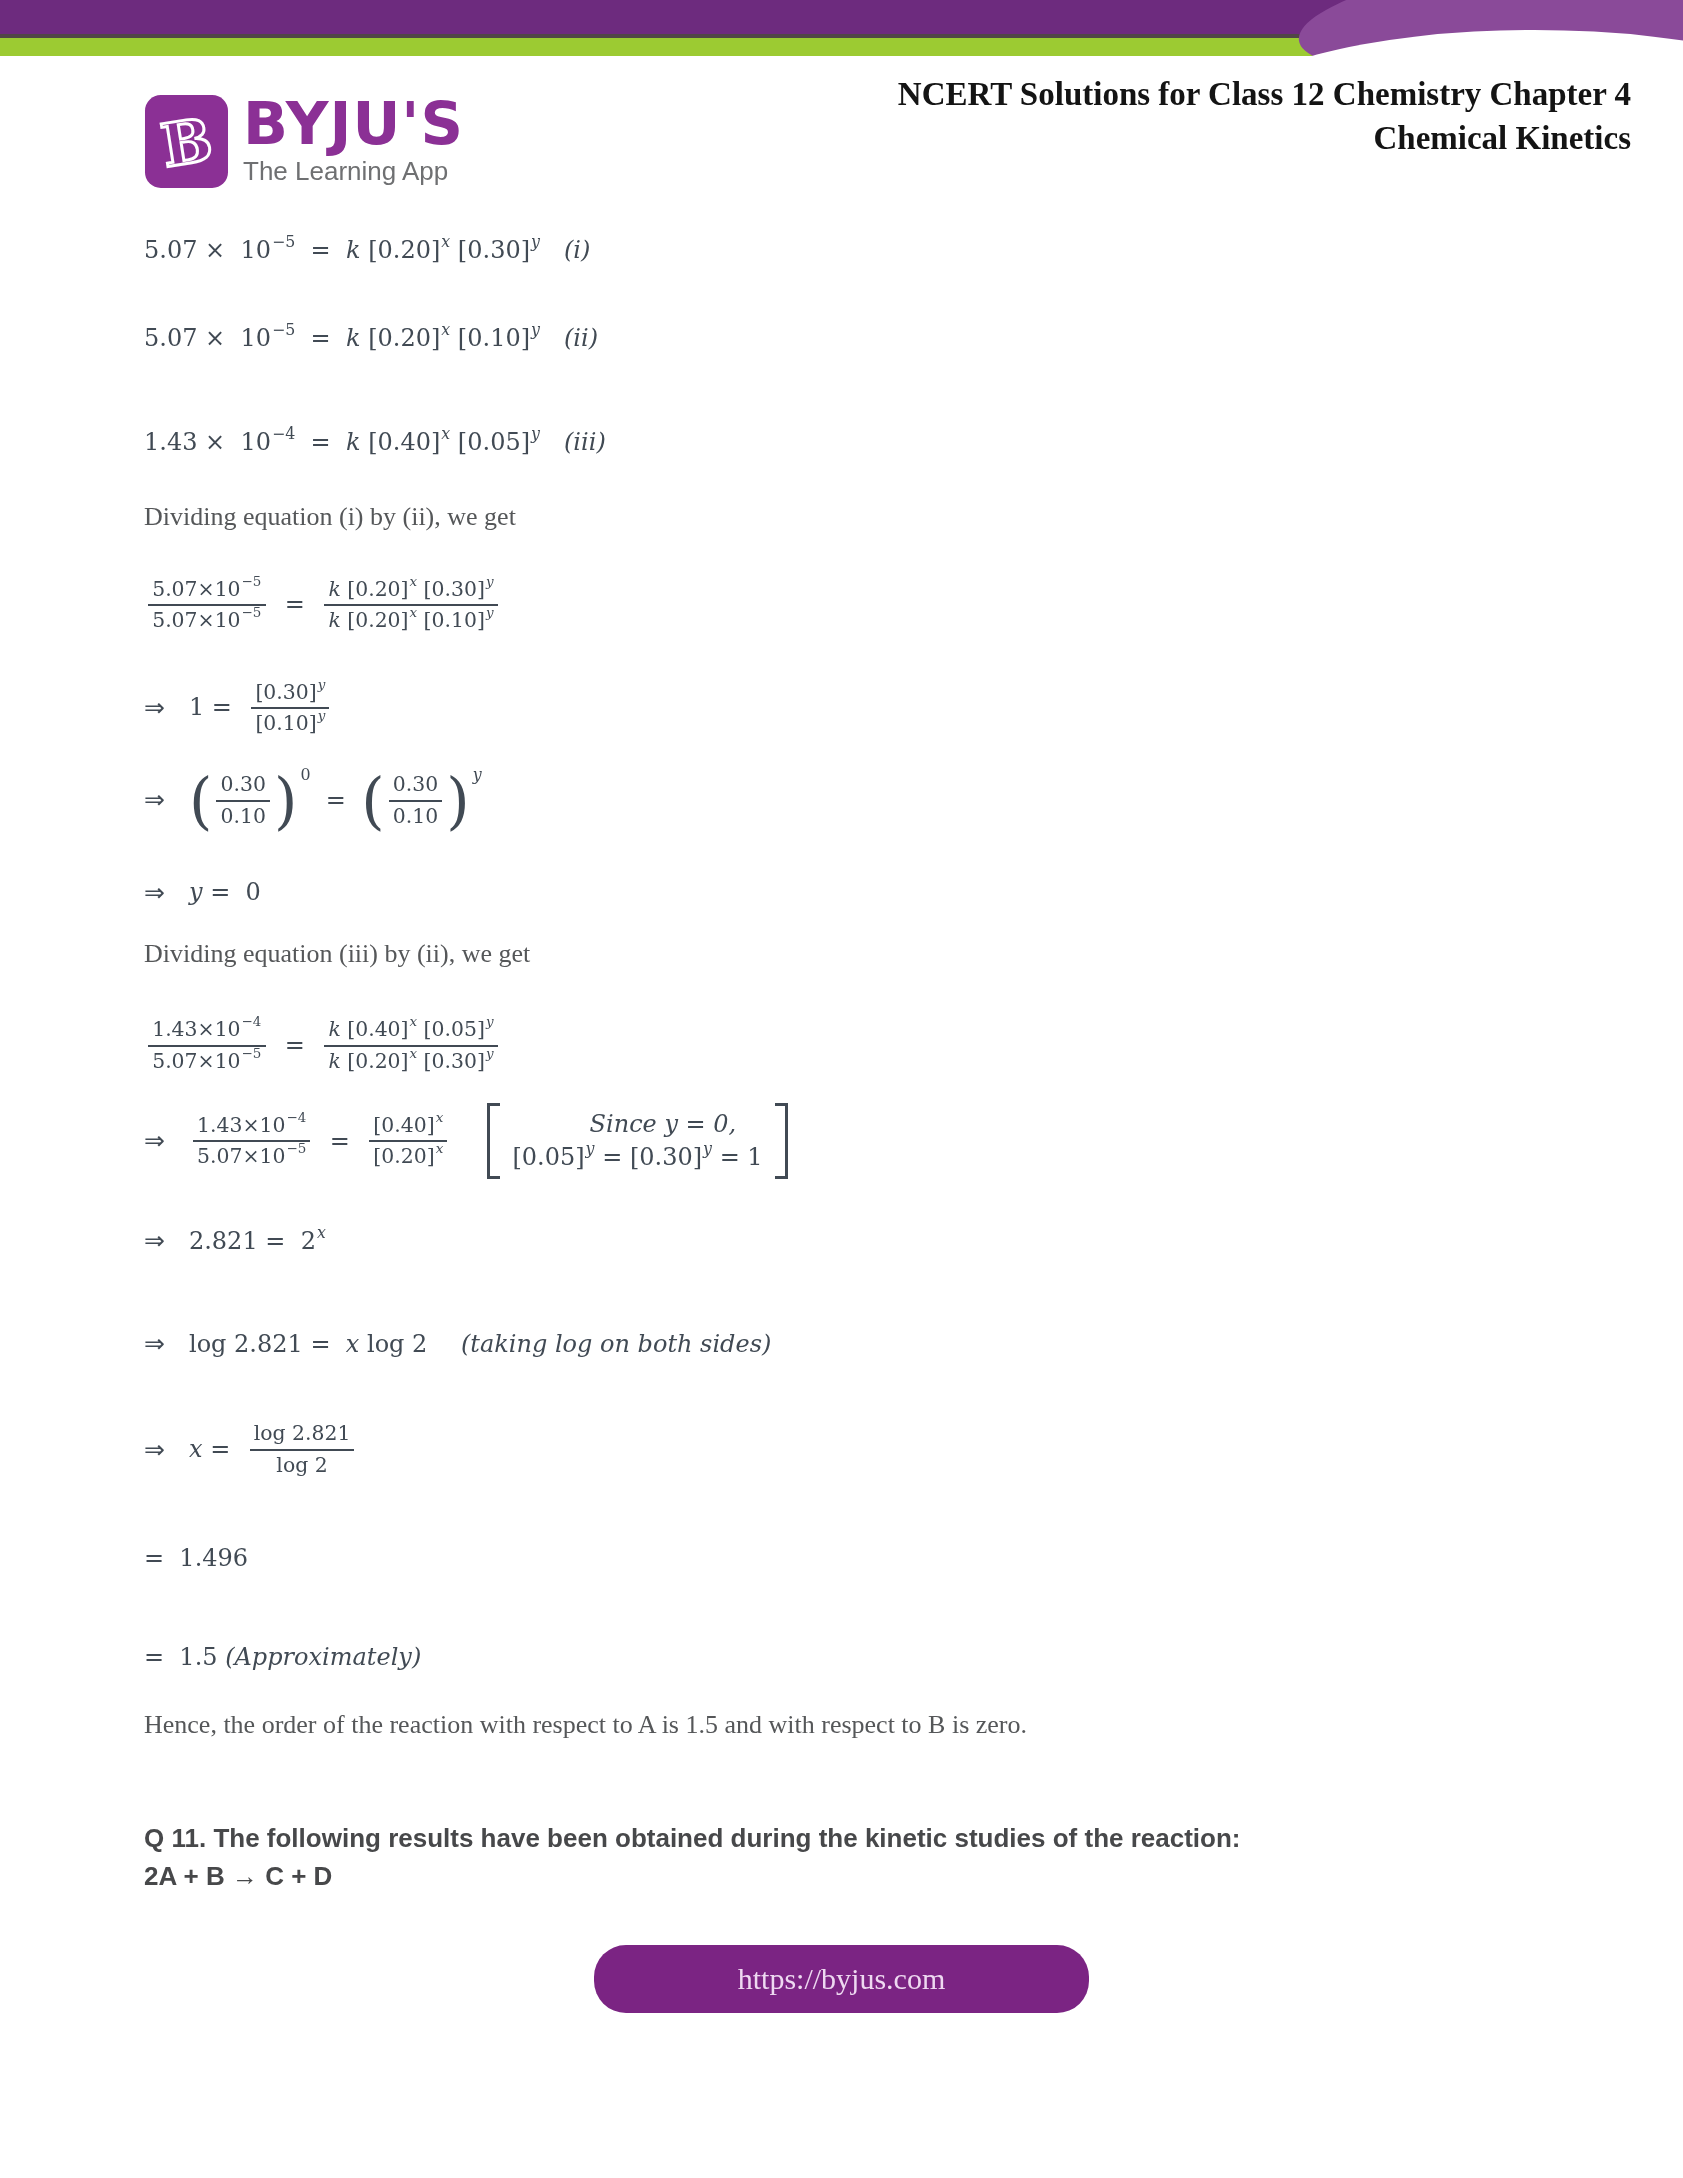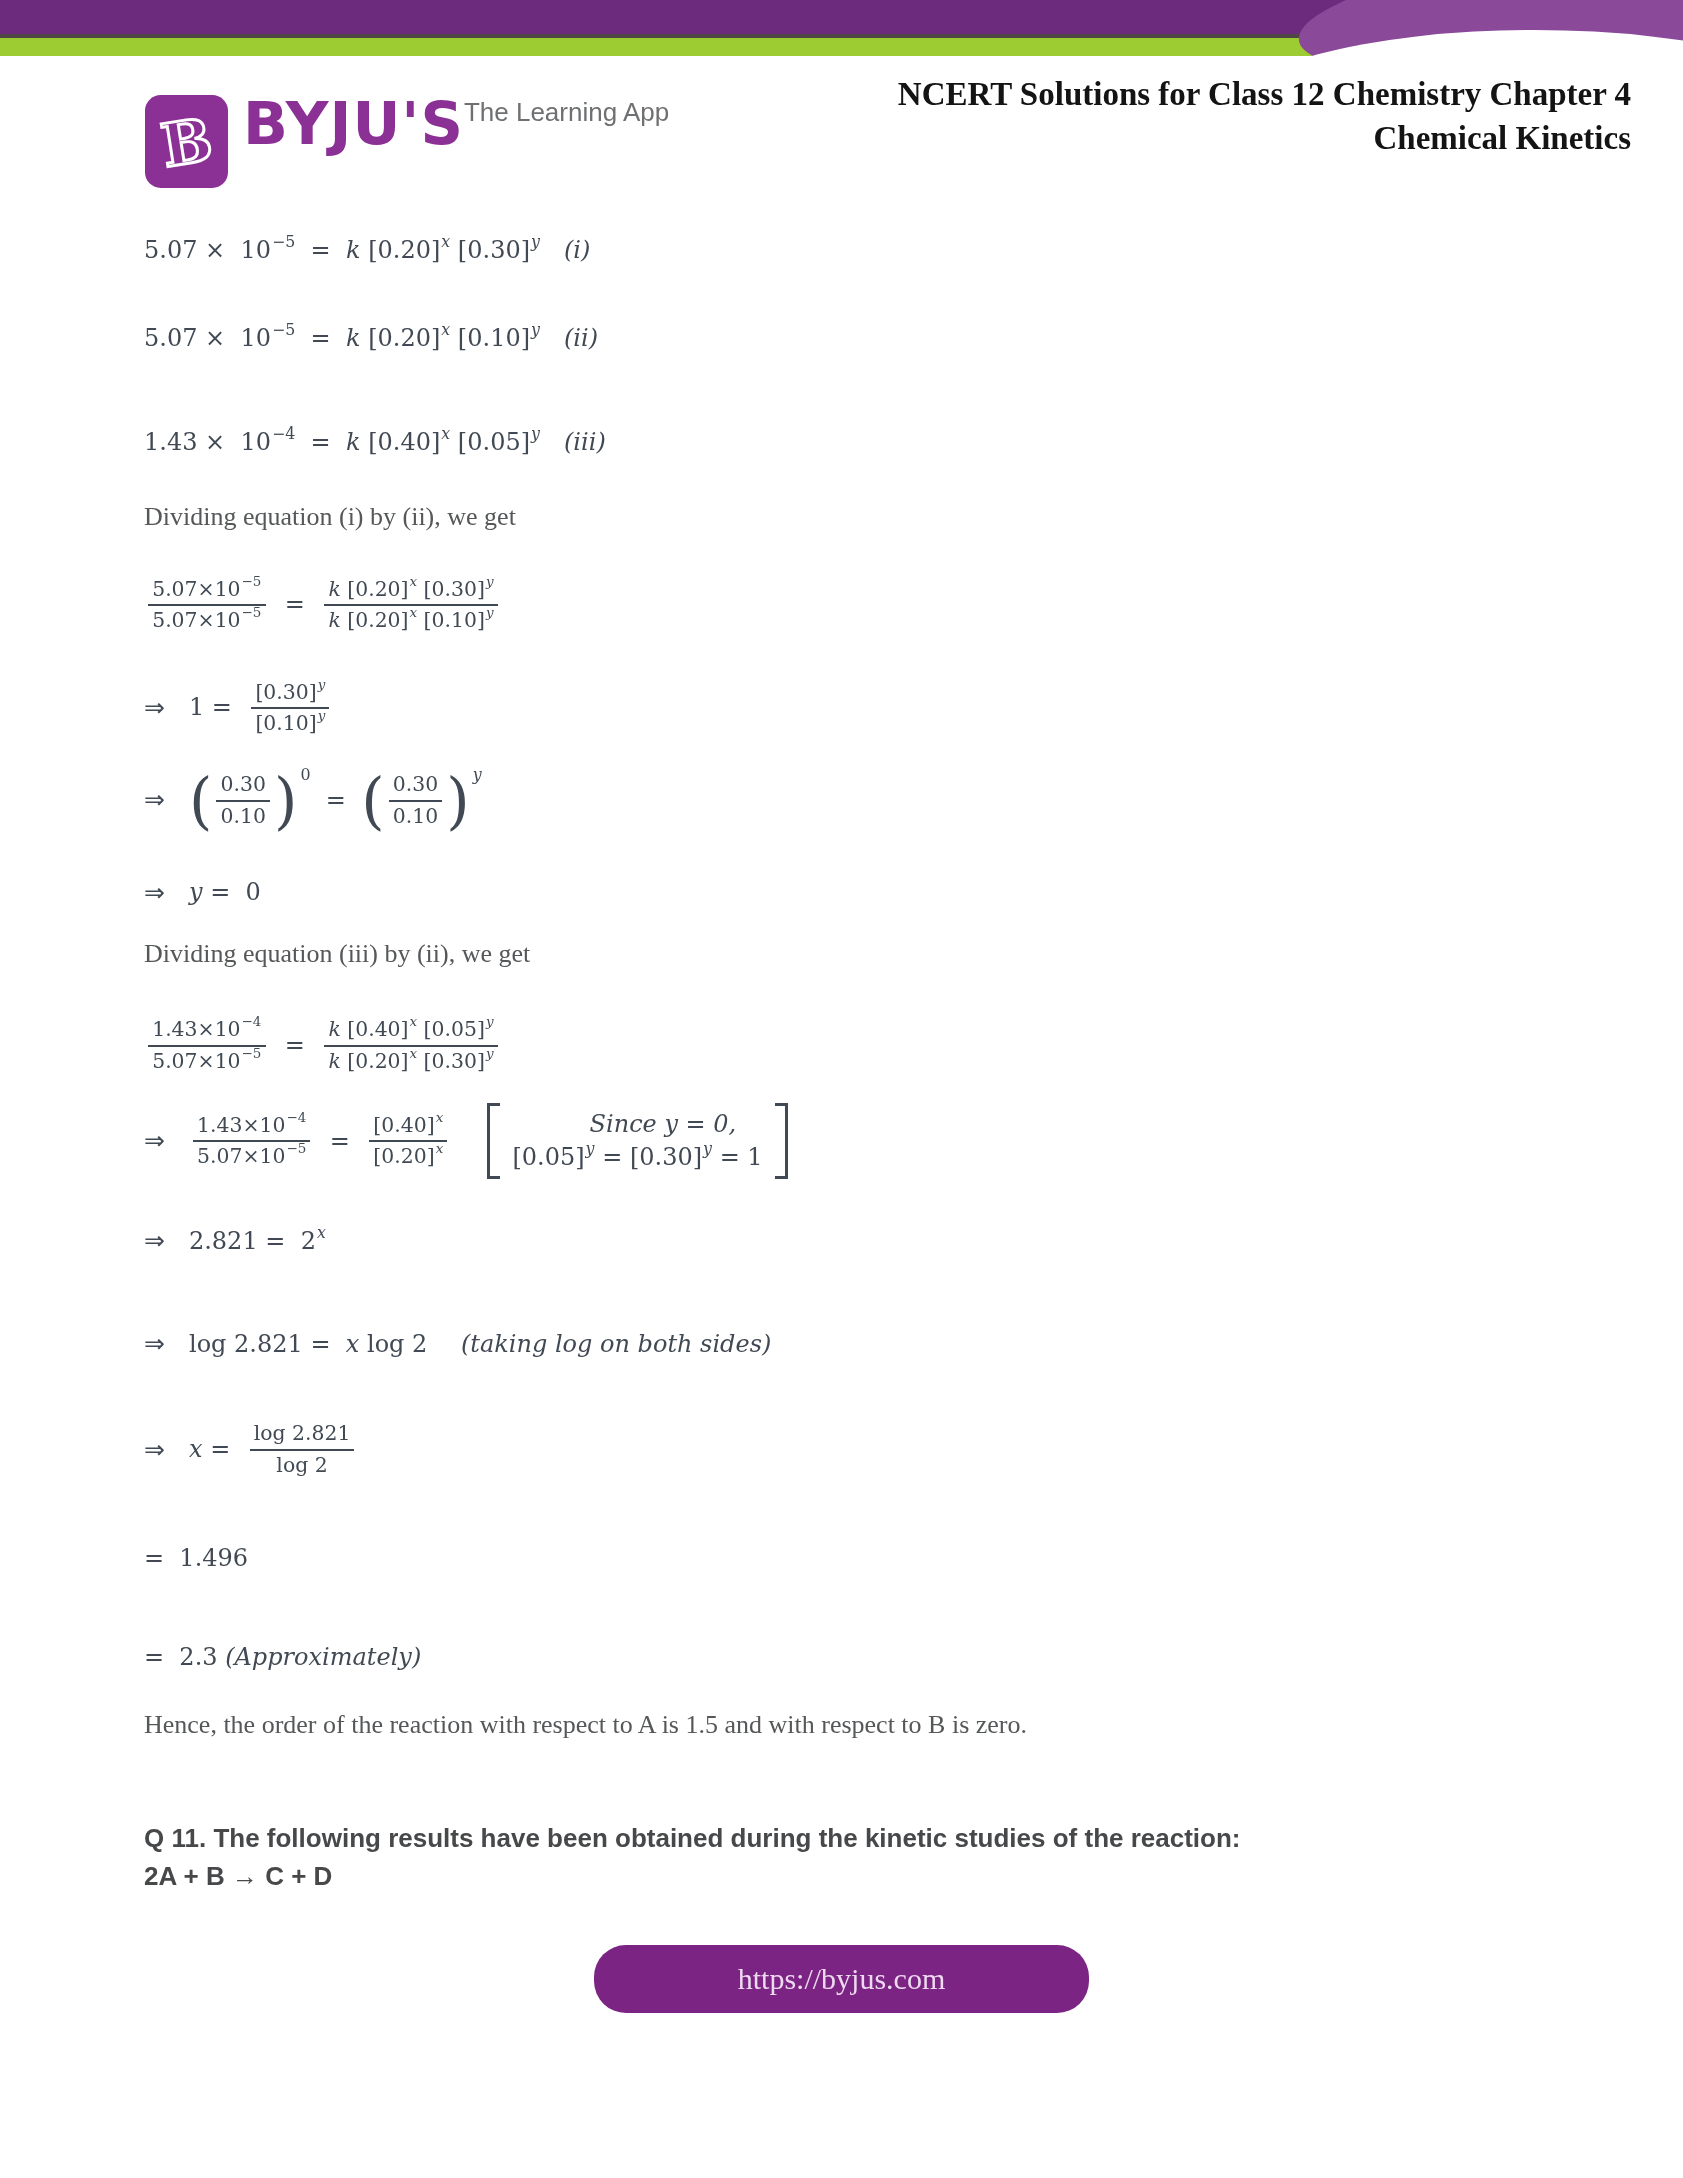--- a/index.html
+++ b/index.html
@@ -20,21 +20,21 @@
   .band-purple{position:absolute;left:0;top:0;right:0;height:34px;background:var(--band-purple);}
   .band-line{position:absolute;left:0;top:34px;right:0;height:4px;background:var(--band-line);}
   .band-green{position:absolute;left:0;top:38px;right:0;height:19px;background:var(--band-green);}
   .swoosh{position:absolute;right:-129px;top:-48px;width:515px;height:114px;background:var(--swoosh);
           border-radius:50%;transform:rotate(-7deg);}
   .cutter{position:absolute;right:-158px;top:30px;width:614px;height:168px;background:#fff;border-radius:50%;}
 
   
   .brand-row{position:relative;height:134px;}
   .logo{position:absolute;left:144px;top:38px;display:flex;align-items:flex-start;gap:14px;}
-  .logo-texts{display:flex;flex-direction:row;}
+  .logo-texts{display:flex;flex-direction:column;}
   .brand{font-family:"DejaVu Sans",sans-serif;font-weight:bold;font-size:59px;line-height:1.0;
          color:var(--logo-purple);letter-spacing:1px;}
   .tagline{font-family:"Liberation Sans",sans-serif;font-size:26px;color:#6f7072;margin-top:3px;}
   .doc-title{position:absolute;right:52px;top:16px;text-align:right;
              font-family:"Liberation Serif",serif;font-weight:bold;font-size:33px;line-height:44px;color:#141414;}
 
   
   .content{padding:0 59px 0 144px;}
   .math-line{display:flex;align-items:center;font-family:"DejaVu Serif",serif;font-size:24px;
              line-height:1.3;color:var(--eq-color);}
@@ -341,21 +341,21 @@
           </span>
         </span>
       </div>
     <div class="math-line" style="margin-top:65px">
         <span class="mcontent">
           <span class="rm">=  1.496</span>
         </span>
       </div>
     <div class="math-line" style="margin-top:67px">
         <span class="mcontent">
-          <span class="rm">=  2.3 </span>
+          <span class="rm">=  1.5 </span>
           <span class="it">(Approximately)</span>
         </span>
       </div>
     <p class="body-text" style="margin-top:37px">Hence, the order of the reaction with respect to A is 1.5 and with respect to B is zero.</p>
     <div style="margin-top:79px">
       <p class="q-heading">Q 11. The following results have been obtained during the kinetic studies of the reaction:</p>
       <p class="q-heading">2A + B → C + D</p>
     </div>
   </div>
 

